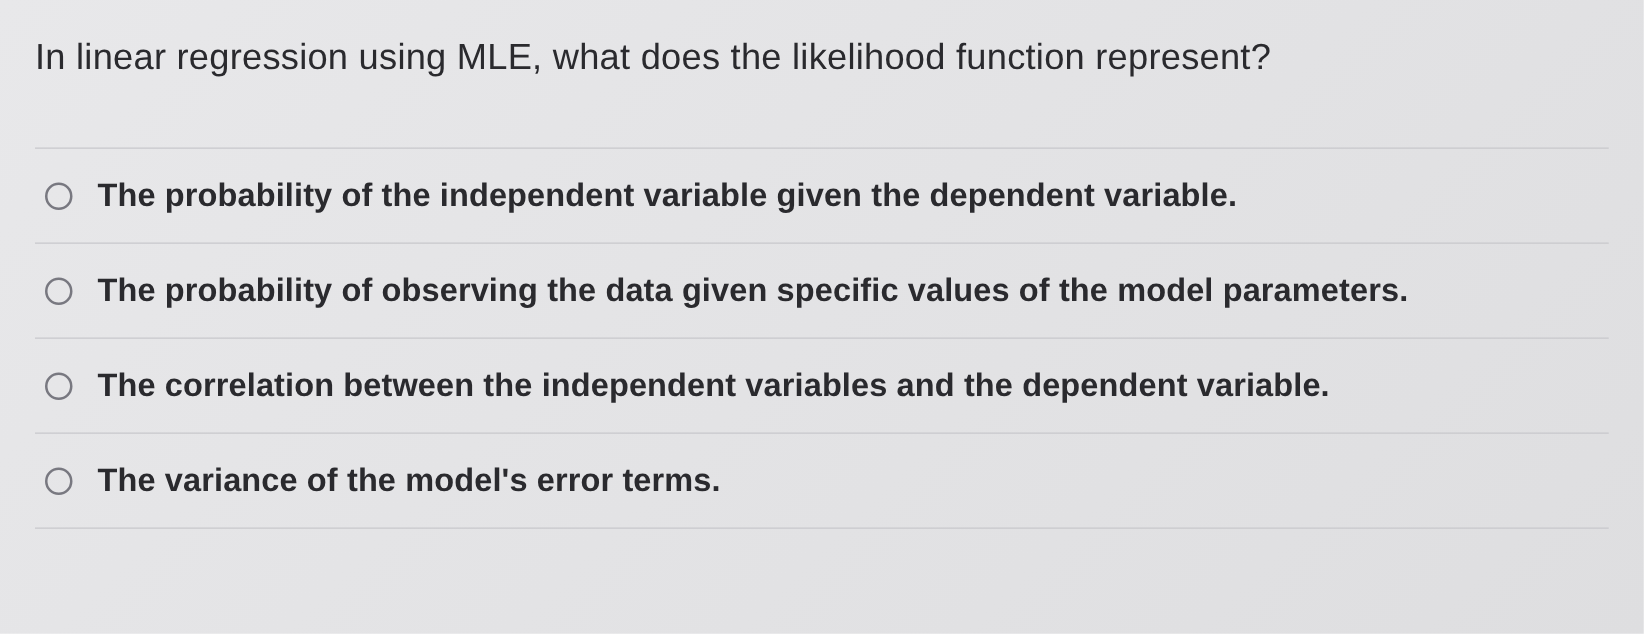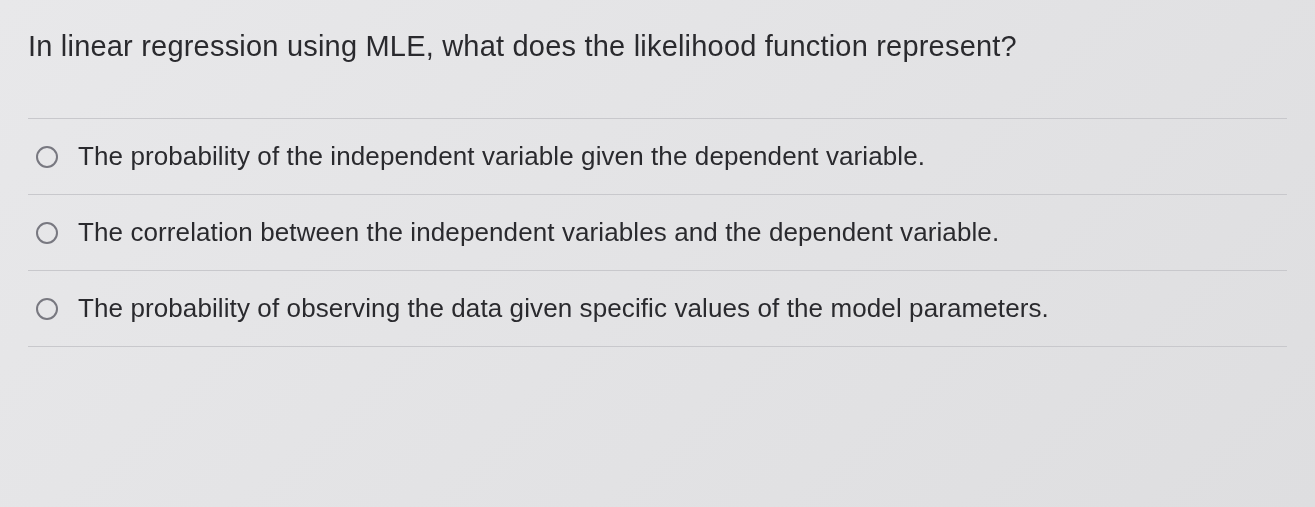--- a/index.html
+++ b/index.html
@@ -43,44 +43,48 @@
       width: 22px;
       height: 22px;
       border: 2px solid #787880;
       border-radius: 50%;
       flex-shrink: 0;
       margin-right: 20px;
       background: transparent;
     }
     .option-text {
       font-size: 26px;
-      font-weight: 400;
+      font-weight: 700;
       color: #2a2a2e;
       letter-spacing: 0.1px;
       text-align: center;
     }
   </style>
 </head>
 <body>
 
 <div class="question-block">
   <div class="question-text">In linear regression using MLE, what does the likelihood function represent?</div>
 
   <div class="options-list">
 
     <label class="option-row">
       <span class="radio-circle"></span>
       <span class="option-text">The probability of the independent variable given the dependent variable.</span>
     </label>
 
     <label class="option-row">
       <span class="radio-circle"></span>
+      <span class="option-text">The probability of observing the data given specific values of the model parameters.</span>
+    </label>
+
+    <label class="option-row">
+      <span class="radio-circle"></span>
       <span class="option-text">The correlation between the independent variables and the dependent variable.</span>
     </label>
 
     <label class="option-row">
       <span class="radio-circle"></span>
-      <span class="option-text">The probability of observing the data given specific values of the model parameters.</span>
+      <span class="option-text">The variance of the model's error terms.</span>
     </label>
-
 
   </div>
 </div>
 
 </body></html>

